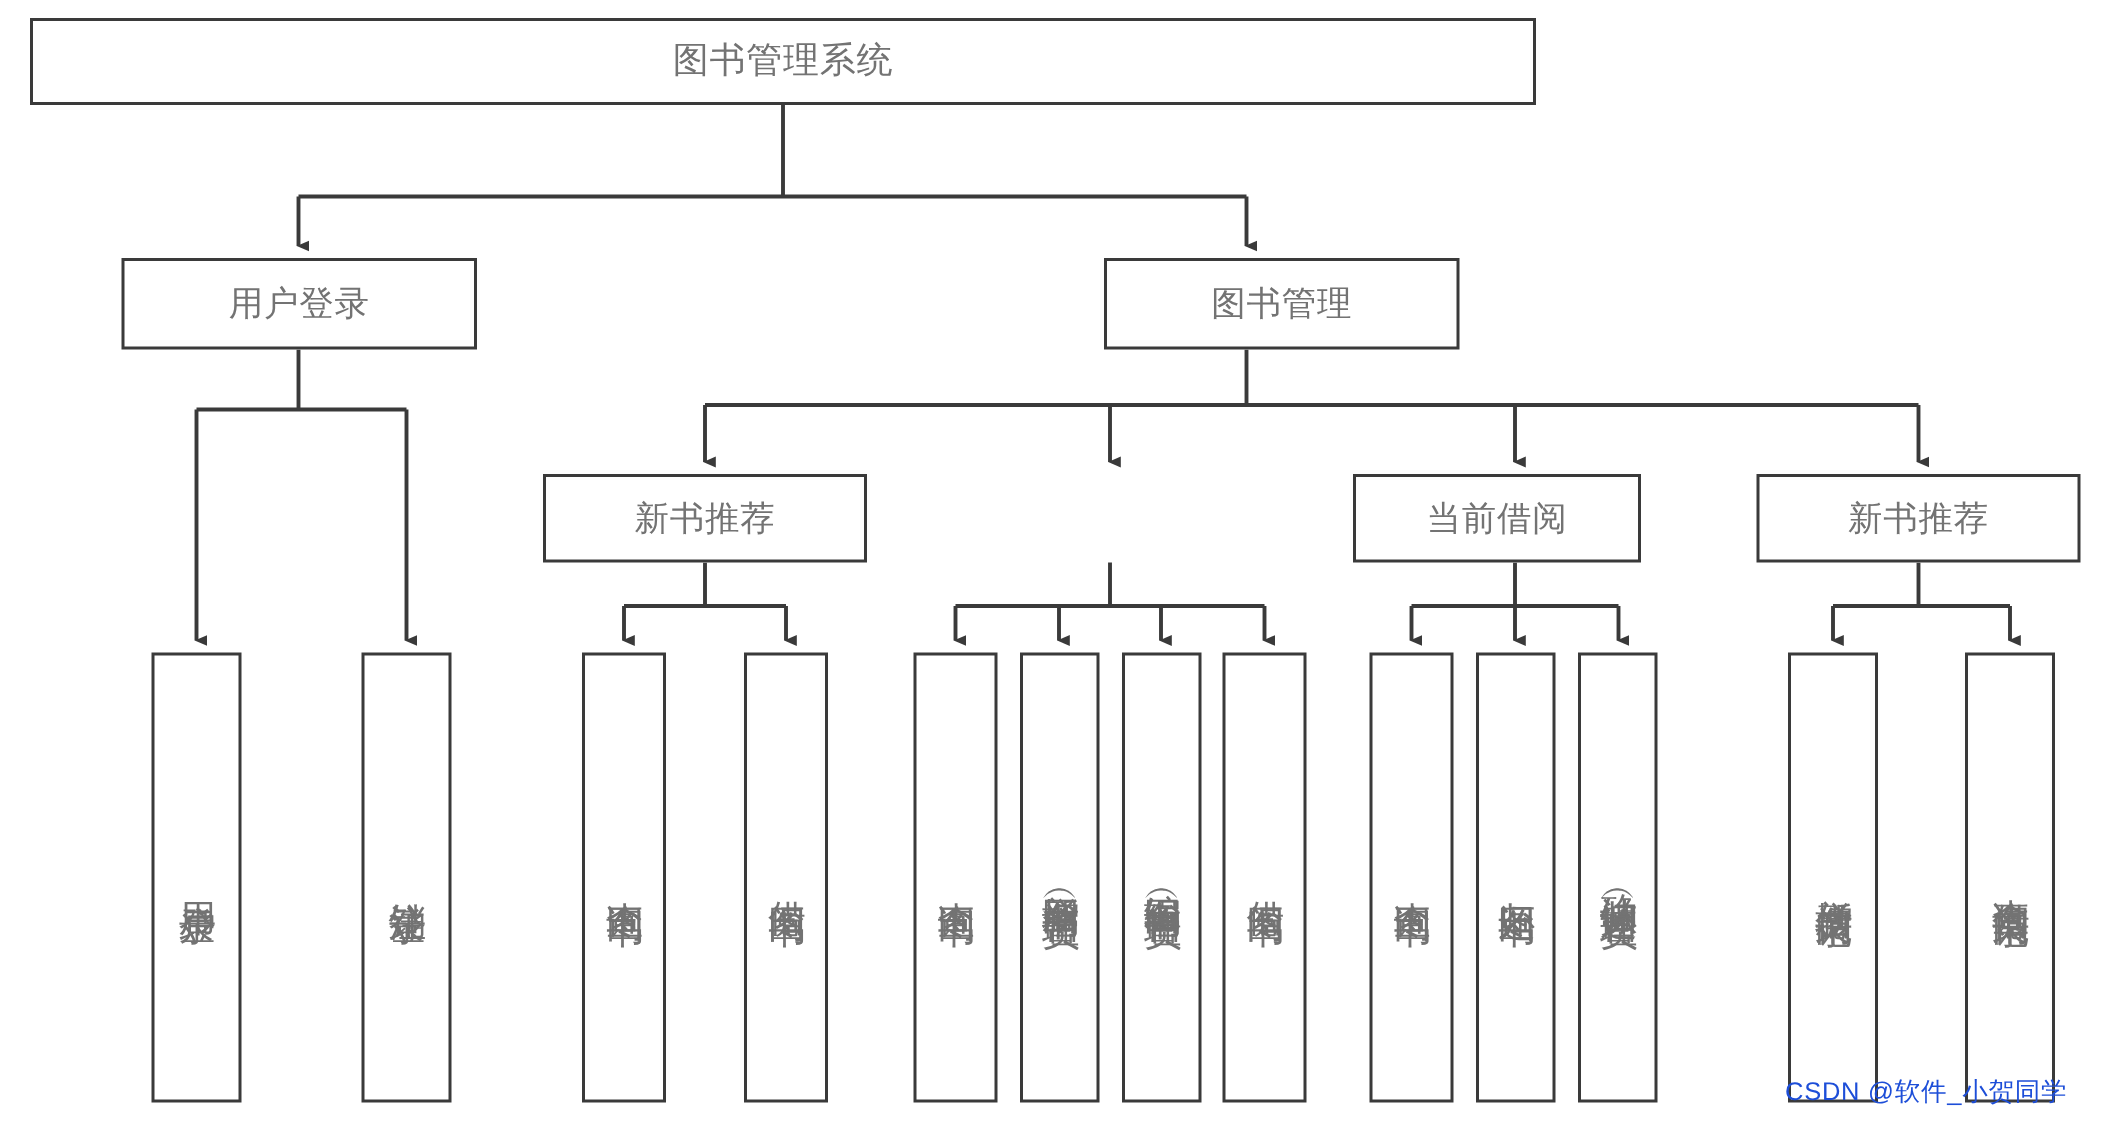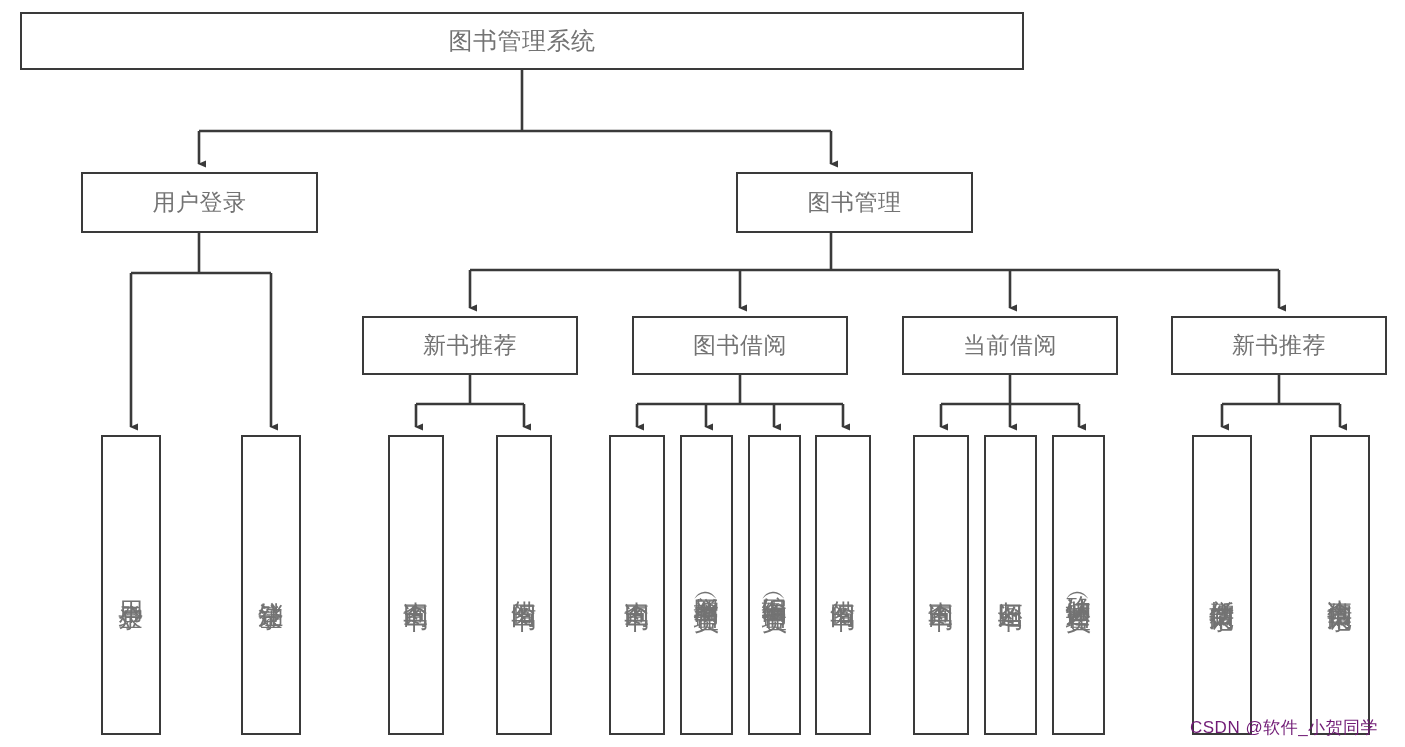--- a/index.html
+++ b/index.html
@@ -58,21 +58,21 @@
     text-orientation: upright;
     font-size: 25px;
     line-height: 1.05;
     letter-spacing: 2px;
     white-space: pre;
     max-height: 270px;
   }
   .watermark {
     position: absolute;
     font-size: 17px;
-    color: #701a75;
+    color: #1d4ed8;
     letter-spacing: 0.5px;
     white-space: nowrap;
     user-select: none;
   }
 </style>
 </head>
 <body>
 
 <div id="canvas">
 
@@ -138,25 +138,22 @@
   </div>
 
   <div class="node horiz" style="left:712px; top:172px; width:237px; height:61px;margin-left:24px;">
     <span class="label">图书管理</span>
   </div>
 
   <div class="node horiz" style="left:362px; top:316px; width:216px; height:59px;">
     <span class="label">新书推荐</span>
   </div>
 
-  <div class="node horiz" style="left:632px; top:316px; width:216px; height:59px;">
-    <span class="label">图书借阅</span>
-  </div>
-
-  <div class="node horiz" style="left:902px; top:316px; width:216px; height:59px;">
+
+  <div class="node horiz" style="left:902px; top:316px; width:192px; height:59px;">
     <span class="label">当前借阅</span>
   </div>
 
   <div class="node horiz" style="left:1171px; top:316px; width:216px; height:59px;">
     <span class="label">新书推荐</span>
   </div>
 
   <div class="node leaf" style="left:101px; top:435px; width:60px; height:300px;">
     <span class="label">用户登录</span>
   </div>

